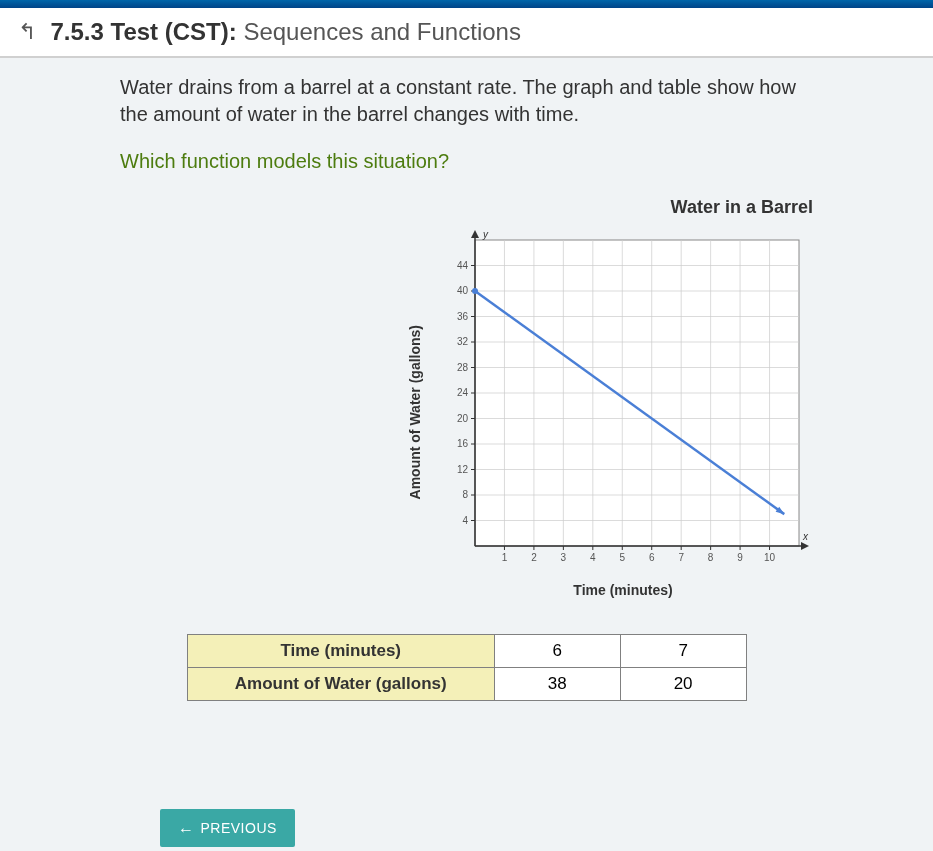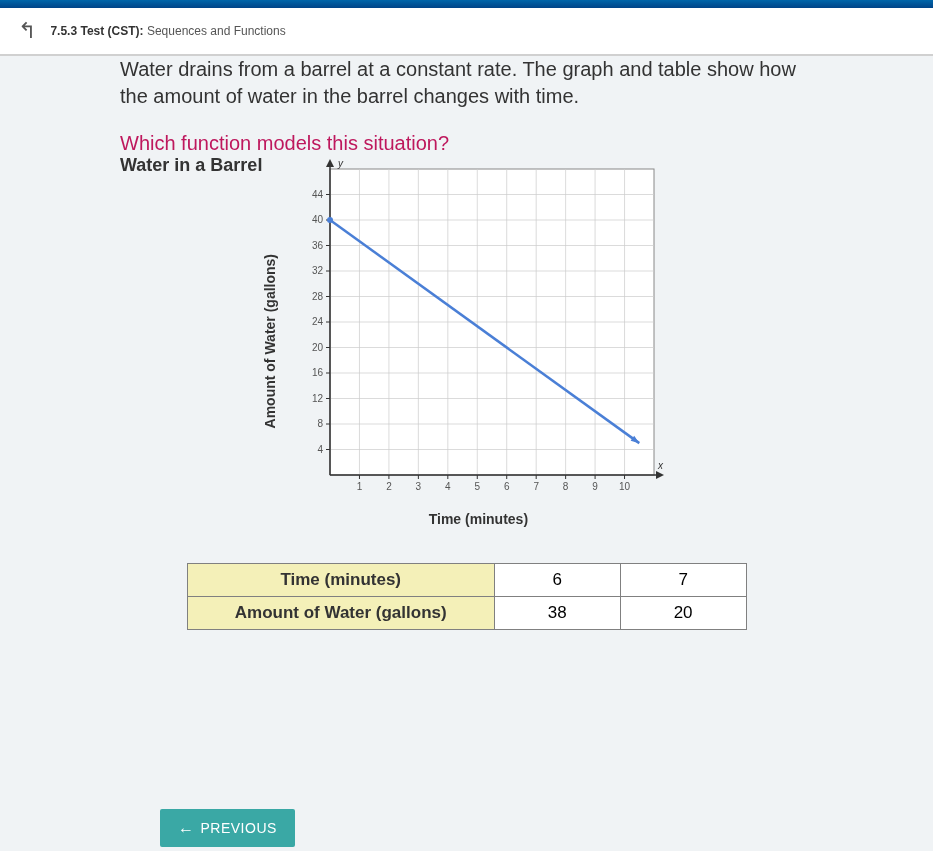--- a/index.html
+++ b/index.html
@@ -23,43 +23,44 @@
       align-items: center;
       gap: 14px;
     }
     .back-arrow-icon {
       font-size: 22px;
       color: #555;
       cursor: pointer;
       user-select: none;
     }
     .header-title {
-      font-size: 12px;
+      font-size: 24px;
       color: #333;
     }
     .header-title .bold { font-weight: 700; }
     .header-title .reg { font-weight: 400; color: #555; }
     .content {
       padding: 0 120px 0 120px;
     }
     .problem-text {
       font-size: 20px;
       color: #333;
       line-height: 1.35;
-      padding-top: 0;
+      padding-top: 16px;
     }
     .question-text {
       font-size: 20px;
-      color: #be185d;
+      color: #4d7c0f;
       margin-top: 22px;
     }
     .chart-wrap {
       display: flex;
-      flex-direction: row;
-      align-items: flex-start;
+      flex-direction: column;
+      align-items: flex-end;
+      margin-top: 24px;
     }
     .chart-title {
       font-size: 18px;
       font-weight: 600;
       color: #333;
       margin-bottom: 8px;
     }
     .chart-area {
       display: flex;
       align-items: center;

